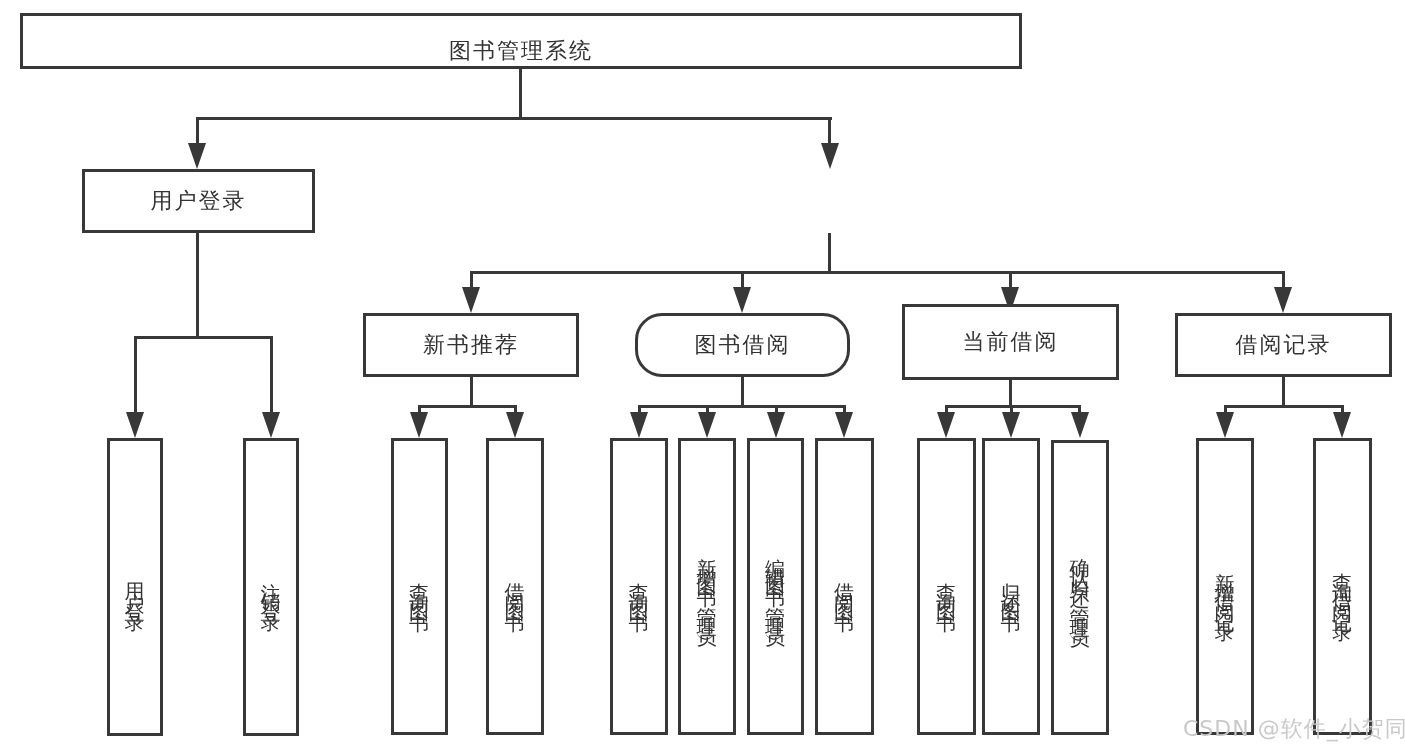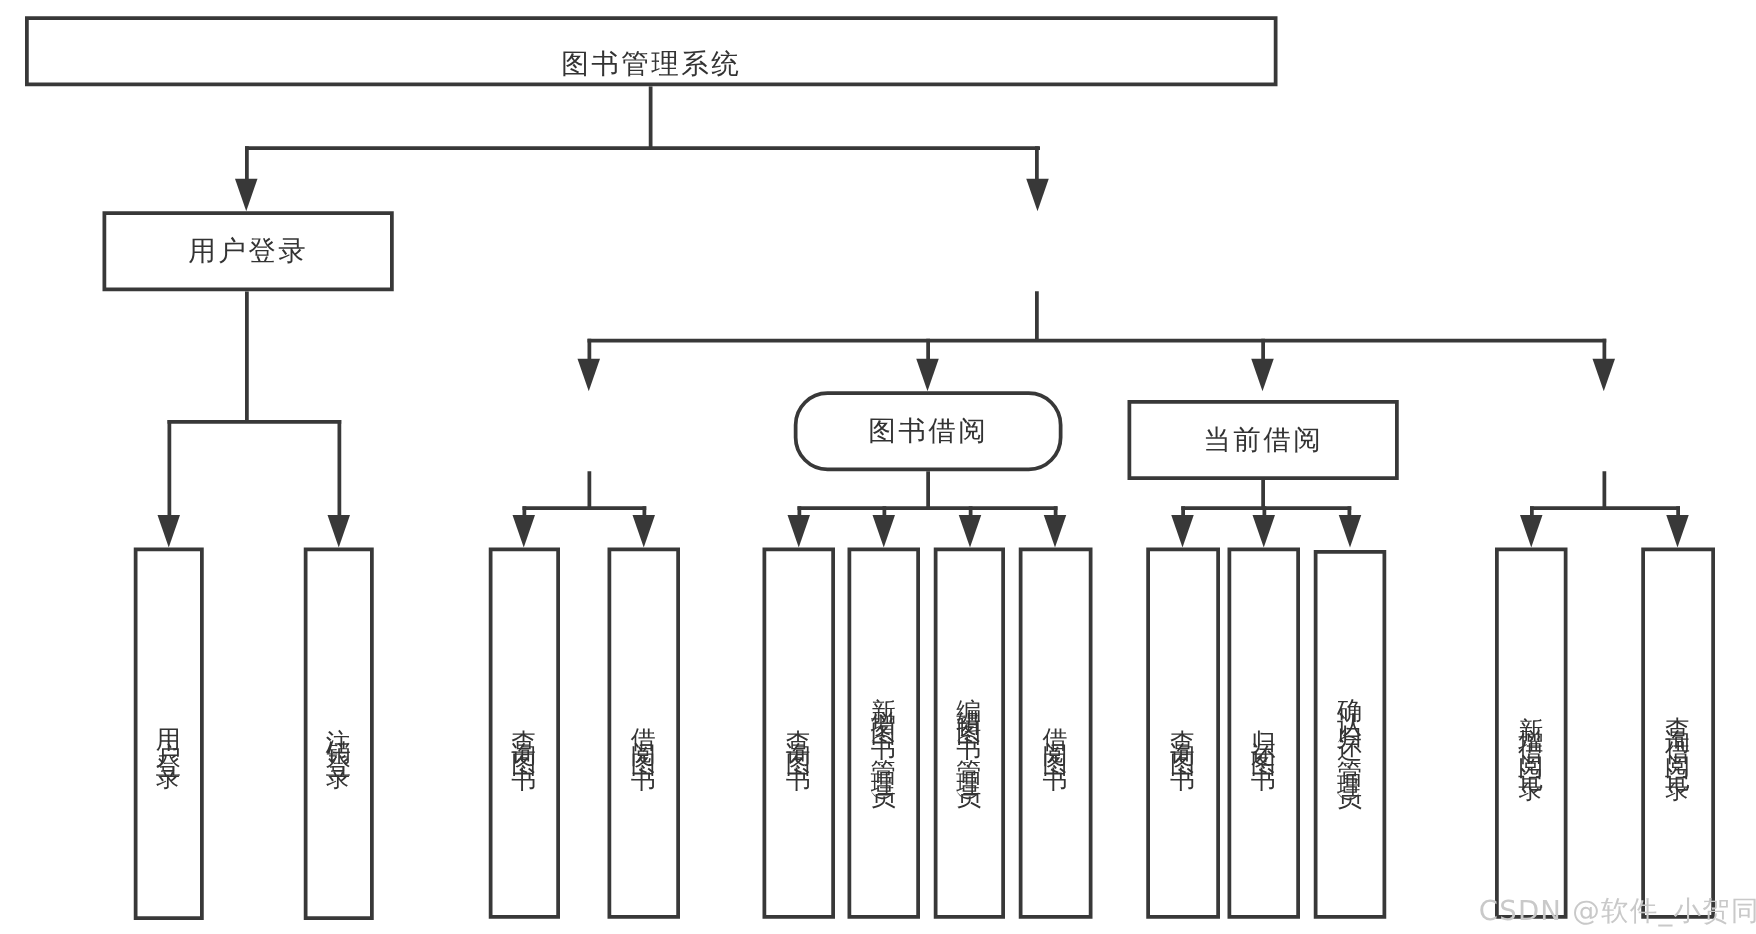--- a/index.html
+++ b/index.html
@@ -66,25 +66,31 @@
   <div class="hline" style="left:470px;top:271px;width:815px;height:3px;"></div>
   <div class="vline" style="left:470px;top:271px;width:3px;height:20px;"></div>
   <div class="arrow" style="left:462px;top:287px;"></div>
   <div class="vline" style="left:741px;top:271px;width:3px;height:20px;"></div>
   <div class="arrow" style="left:733px;top:287px;"></div>
   <div class="vline" style="left:1009px;top:271px;width:3px;height:20px;"></div>
   <div class="arrow" style="left:1001px;top:287px;"></div>
   <div class="vline" style="left:1282px;top:271px;width:3px;height:20px;"></div>
   <div class="arrow" style="left:1274px;top:287px;"></div>
 
+  <div class="box" style="left:363px;top:313px;width:216px;height:64px;">
+    <span>新书推荐</span>
+  </div>
   <div class="box" style="left:635px;top:313px;width:215px;height:64px;border-radius:27px;">
     <span>图书借阅</span>
   </div>
-  <div class="box" style="left:902px;top:320px;width:217px;height:64px;text-align:right;">
+  <div class="box" style="left:902px;top:304px;width:217px;height:76px;text-align:right;">
     <span>当前借阅</span>
+  </div>
+  <div class="box" style="left:1175px;top:313px;width:217px;height:64px;">
+    <span>借阅记录</span>
   </div>
 
   <div class="vline" style="left:470px;top:377px;width:3px;height:30px;"></div>
   <div class="hline" style="left:418px;top:405px;width:99px;height:3px;"></div>
   <div class="vline" style="left:418px;top:405px;width:3px;height:12px;"></div>
   <div class="arrow" style="left:410px;top:412px;"></div>
   <div class="vline" style="left:514px;top:405px;width:3px;height:12px;"></div>
   <div class="arrow" style="left:506px;top:412px;"></div>
 
   <div class="vline" style="left:741px;top:377px;width:3px;height:30px;"></div>

